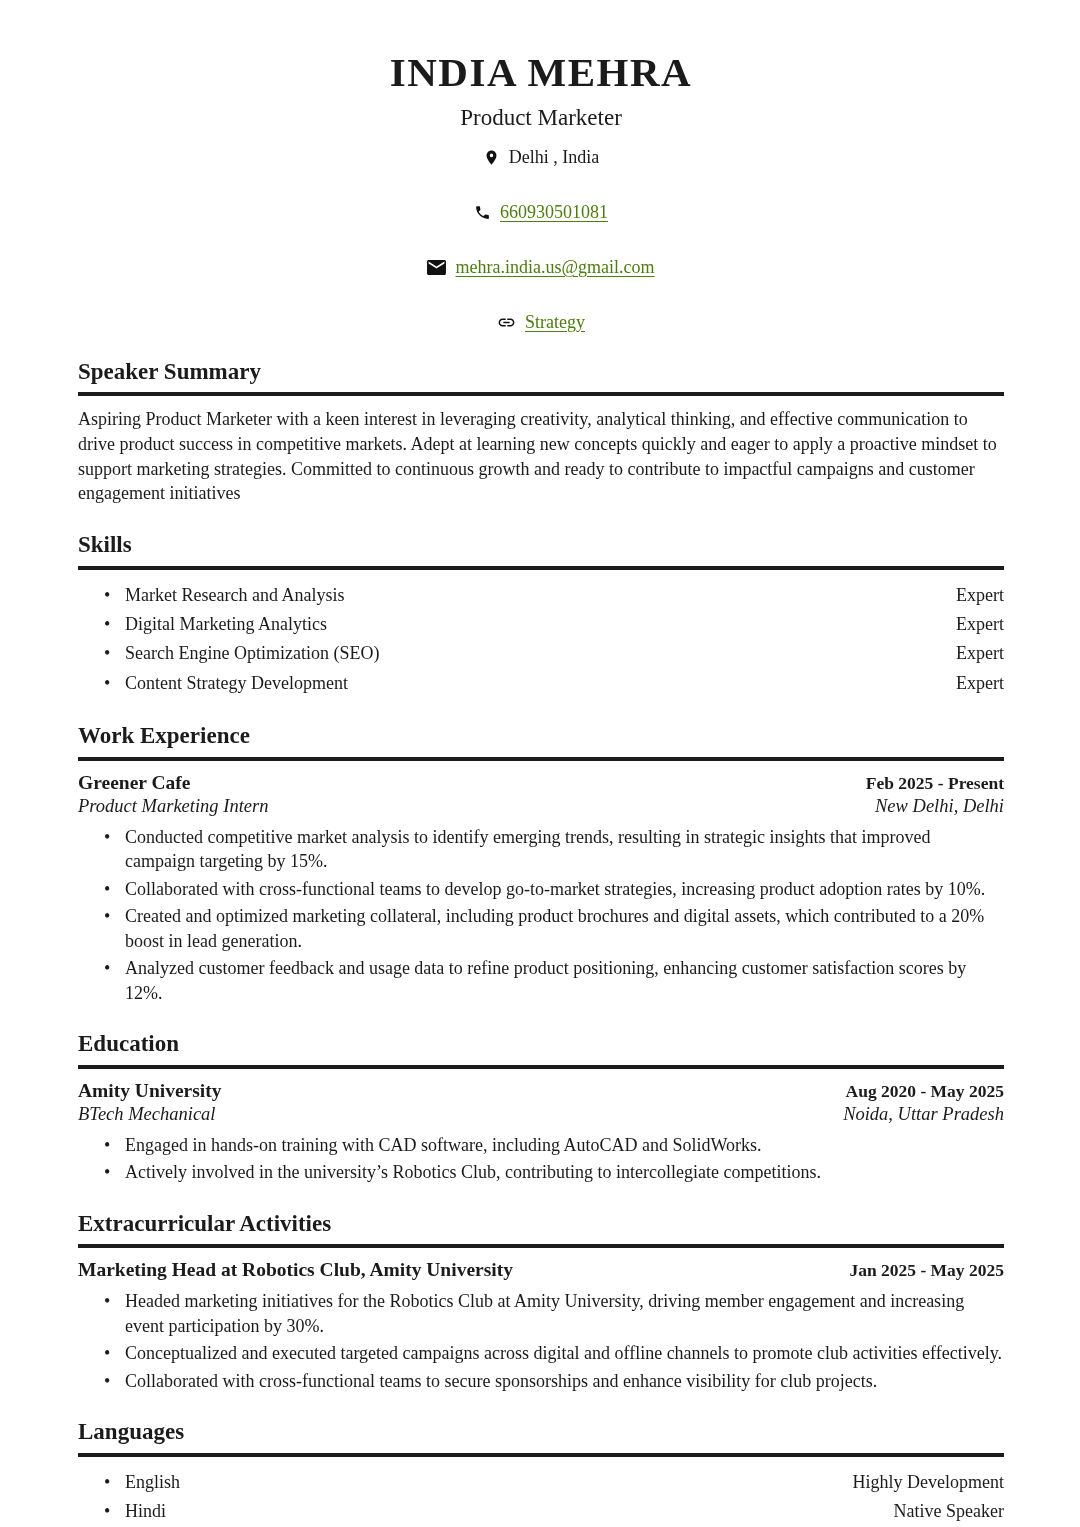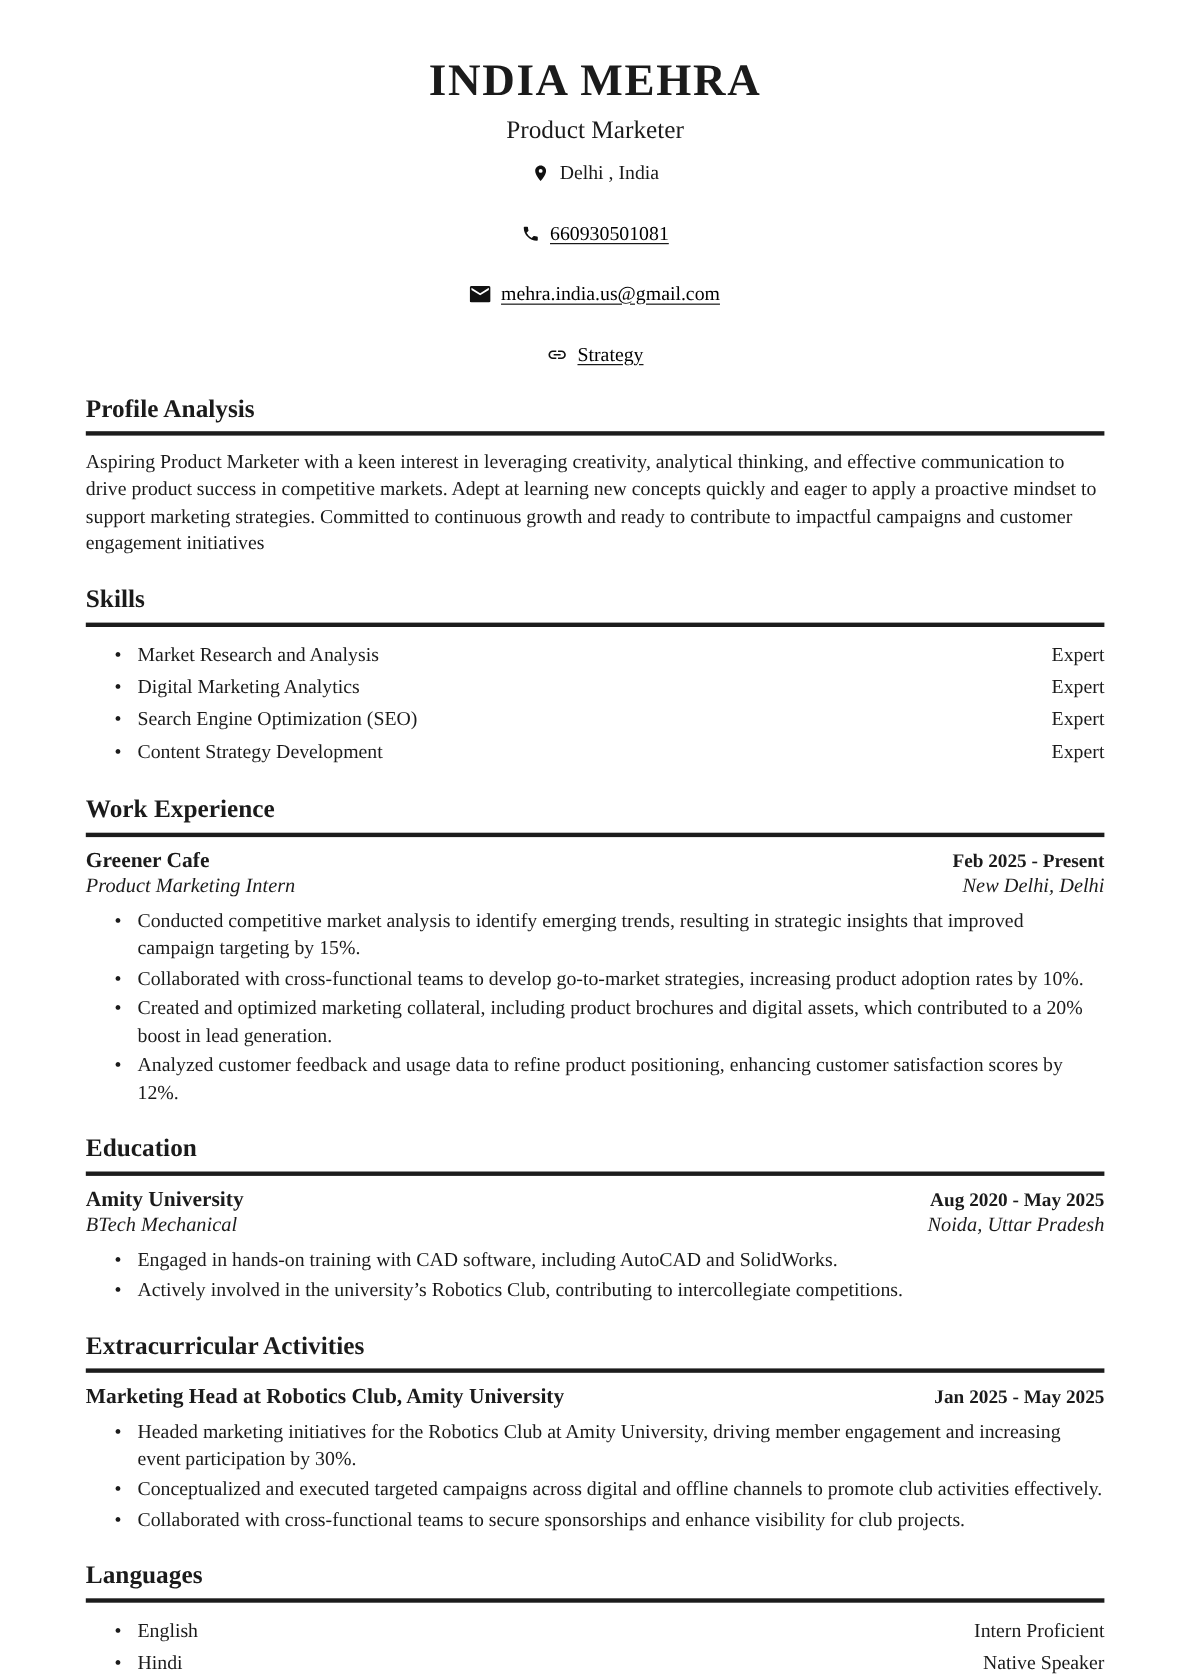--- a/index.html
+++ b/index.html
@@ -40,21 +40,21 @@
     gap: 34px;
     font-size: 18px;
     flex-direction: column;
   }
   .contact-item {
     display: flex;
     align-items: center;
     gap: 9px;
   }
   .contact-item svg { display: block; fill: #111111; }
-  .contact-link { text-decoration: underline; text-underline-offset: 3px; color: #000000; cursor: pointer; }
+  .contact-link { text-decoration: underline; text-underline-offset: 3px; color: #4d7c0f; cursor: pointer; }
 
   
   .section { margin-top: 25px; }
   .section-heading {
     margin: 0;
     font-size: 23px;
     font-weight: 700;
     line-height: 1.2;
   }
   .rule {
@@ -149,21 +149,21 @@
           <svg width="19" height="19" viewBox="0 0 24 24">
               <path d="M3.9 12c0-1.71 1.39-3.1 3.1-3.1h4V7H7c-2.76 0-5 2.24-5 5s2.24 5 5 5h4v-1.9H7c-1.71 0-3.1-1.39-3.1-3.1zM8 13h8v-2H8v2zm9-6h-4v1.9h4c1.71 0 3.1 1.39 3.1 3.1s-1.39 3.1-3.1 3.1h-4V17h4c2.76 0 5-2.24 5-5s-2.24-5-5-5z"></path>
             </svg>
         </span>
         <span class="contact-link">Strategy</span>
       </div>
     </div>
   </header>
 
   <section class="section">
-    <h2 class="section-heading">Profile Analysis</h2>
+    <h2 class="section-heading">Speaker Summary</h2>
     <div class="rule"></div>
     <div class="summary-text">Aspiring Product Marketer with a keen interest in leveraging creativity, analytical thinking, and effective communication to drive product success in competitive markets. Adept at learning new concepts quickly and eager to apply a proactive mindset to support marketing strategies. Committed to continuous growth and ready to contribute to impactful campaigns and customer engagement initiatives</div>
   </section>
 
   <section class="section">
     <h2 class="section-heading">Skills</h2>
     <div class="rule"></div>
     <ul class="bullet-list kv-list">
       <li>
         <span class="bullet-text">Market Research and Analysis</span>
@@ -260,21 +260,21 @@
       </ul>
     </div>
   </section>
 
   <section class="section">
     <h2 class="section-heading">Languages</h2>
     <div class="rule"></div>
     <ul class="bullet-list kv-list">
       <li>
         <span class="bullet-text">English</span>
-        <span class="row-level">Intern Proficient</span>
+        <span class="row-level">Highly Development</span>
       </li>
       <li>
         <span class="bullet-text">Hindi</span>
         <span class="row-level">Native Speaker</span>
       </li>
     </ul>
   </section>
 
 </div>
 

